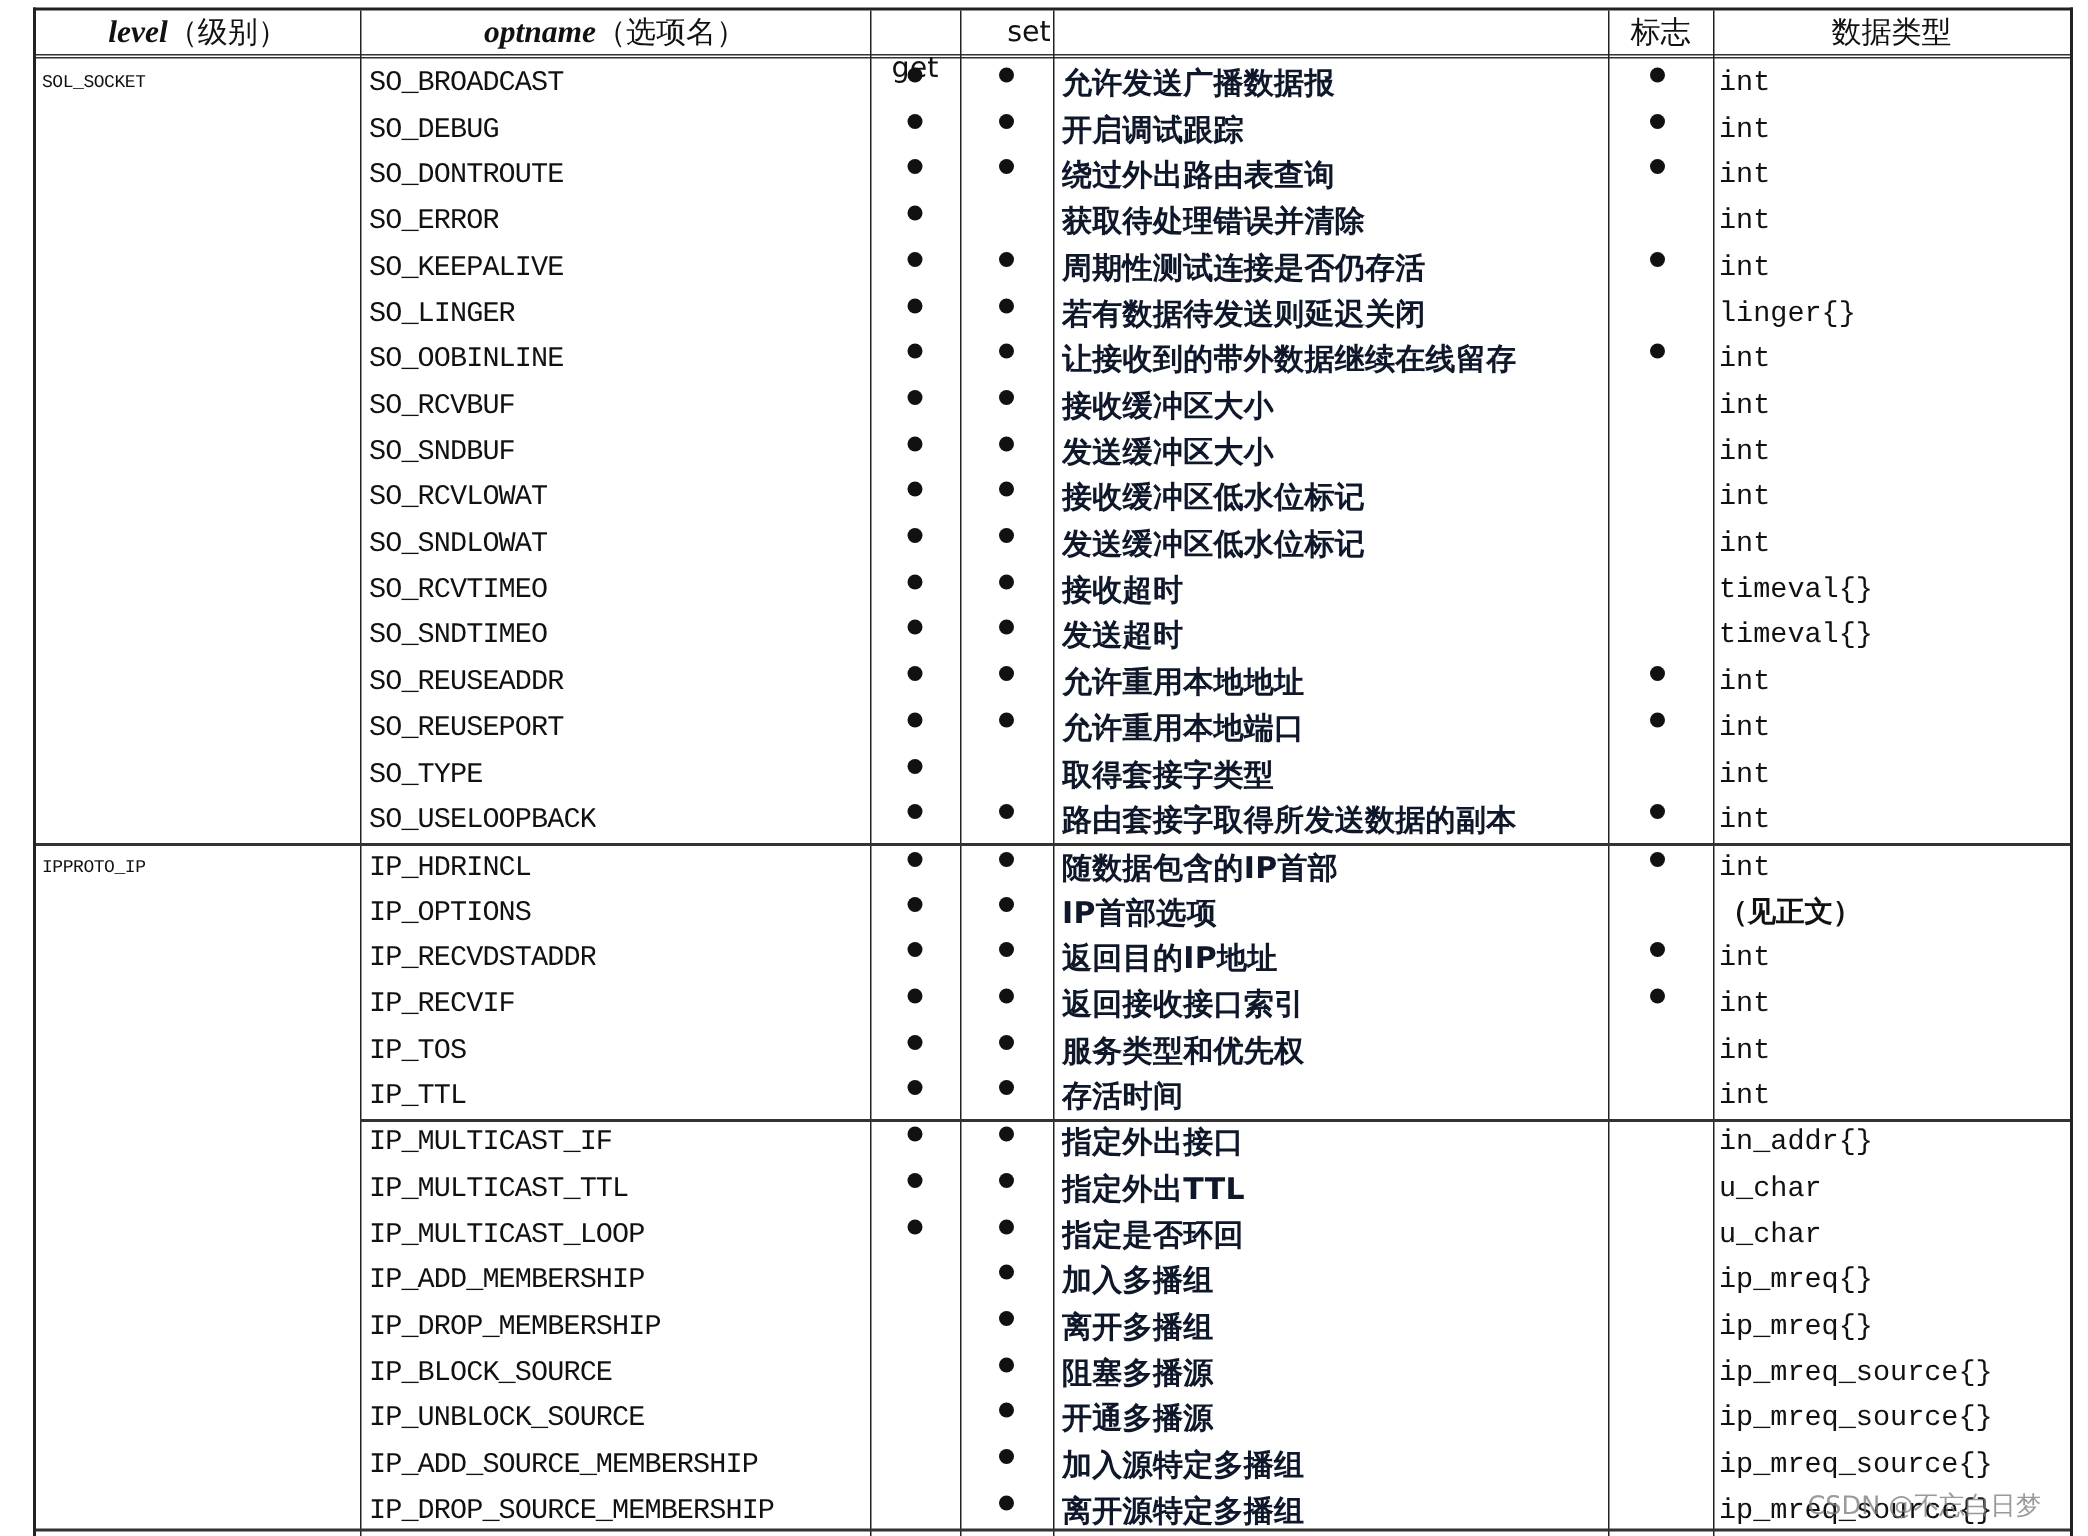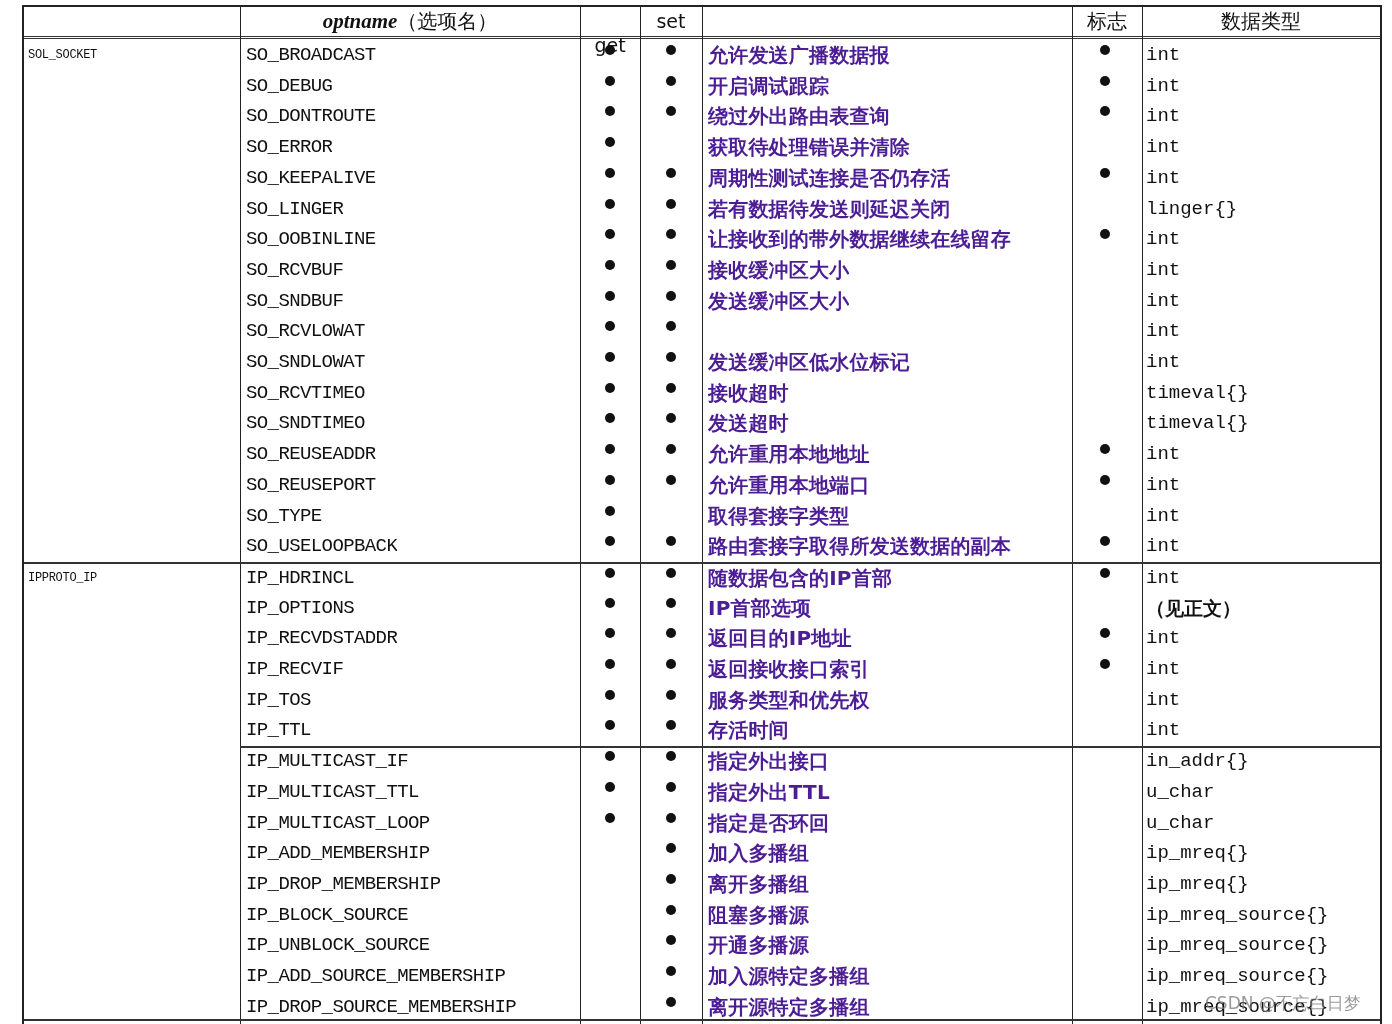--- a/index.html
+++ b/index.html
@@ -16,34 +16,35 @@
   .vline { position:absolute; top:0; bottom:0; width:0; border-left:1.6px solid #222; }
   .hline { position:absolute; height:0; border-top:2px solid #333; }
   .row { position:absolute; left:0; width:100%; height:30.7px; }
   .cell { position:absolute; top:0; height:30.7px; line-height:30.7px; white-space:nowrap; overflow:hidden; }
   .lvl { left:4px; font-family:"Liberation Mono", "DejaVu Sans Mono", monospace; font-size:12px; letter-spacing:-0.3px; }
   .opt { left:222px; font-family:"Liberation Mono", "DejaVu Sans Mono", monospace; font-size:19px; letter-spacing:-0.6px; }
   .dot { width:10px; height:10px; border-radius:50%; background:#111; position:absolute; top:5px; }
   .get { left:581px; }
   .set { left:642px; }
   .flg { left:1076px; }
-  .desc { left:684px; font-family:"DejaVu Sans", sans-serif; font-size:20px; font-weight:bold; letter-spacing:0.2px; color:#4c1d95; }
+  .desc { left:684px; font-family:"DejaVu Sans", sans-serif; font-size:20px; font-weight:bold; letter-spacing:0.2px; color:#0f172a; }
   .dtype { left:1122px; font-family:"Liberation Mono", "DejaVu Sans Mono", monospace; font-size:19px; }
   .dtype.cjk { font-family:"DejaVu Sans", sans-serif; font-weight:bold; font-size:19px; }
   .watermark { position:absolute; left:1205px; top:992px; font-family:"DejaVu Sans", sans-serif;
                font-size:17px; color:rgba(120,120,120,0.75); white-space:nowrap; }
 </style>
 </head>
 <body>
 
 <div class="table">
   <div class="hdr">
+    <div class="hcell" style="left:0;width:216px;"><i>level</i><span>（级别）</span></div>
     <div class="hcell" style="left:216px;width:340px;"><i>optname</i><span>（选项名）</span></div>
     <div class="hcell mono" style="left:556px;width:60px;margin-top:24px;">get</div>
-    <div class="hcell mono" style="left:616px;width:62px;">set</div>
+    <div class="hcell mono" style="left:616px;width:62px;padding-left:15px;">set</div>
     <div class="hcell" style="left:1048px;width:70px;">标志</div>
     <div class="hcell" style="left:1118px;width:238px;">数据类型</div>
   </div>
 
   <div class="vline" style="left:216px;"></div>
   <div class="vline" style="left:556px;"></div>
   <div class="vline" style="left:616px;"></div>
   <div class="vline" style="left:678px;"></div>
   <div class="vline" style="left:1048px;"></div>
   <div class="vline" style="left:1118px;"></div>
@@ -118,20 +119,21 @@
         <div class="cell opt">SO_SNDBUF</div>
         <span class="dot get"></span>
         <span class="dot set"></span>
         <div class="cell desc">发送缓冲区大小</div>
         <div class="cell dtype">int</div>
       </div>
       <div class="row" style="top: 309.3px;">
         <div class="cell opt">SO_RCVLOWAT</div>
         <span class="dot get"></span>
         <span class="dot set"></span>
+        <div class="cell desc">接收缓冲区低水位标记</div>
         <div class="cell dtype">int</div>
       </div>
       <div class="row" style="top: 340px;">
         <div class="cell opt">SO_SNDLOWAT</div>
         <span class="dot get"></span>
         <span class="dot set"></span>
         <div class="cell desc">发送缓冲区低水位标记</div>
         <div class="cell dtype">int</div>
       </div>
       <div class="row" style="top: 370.7px;">

